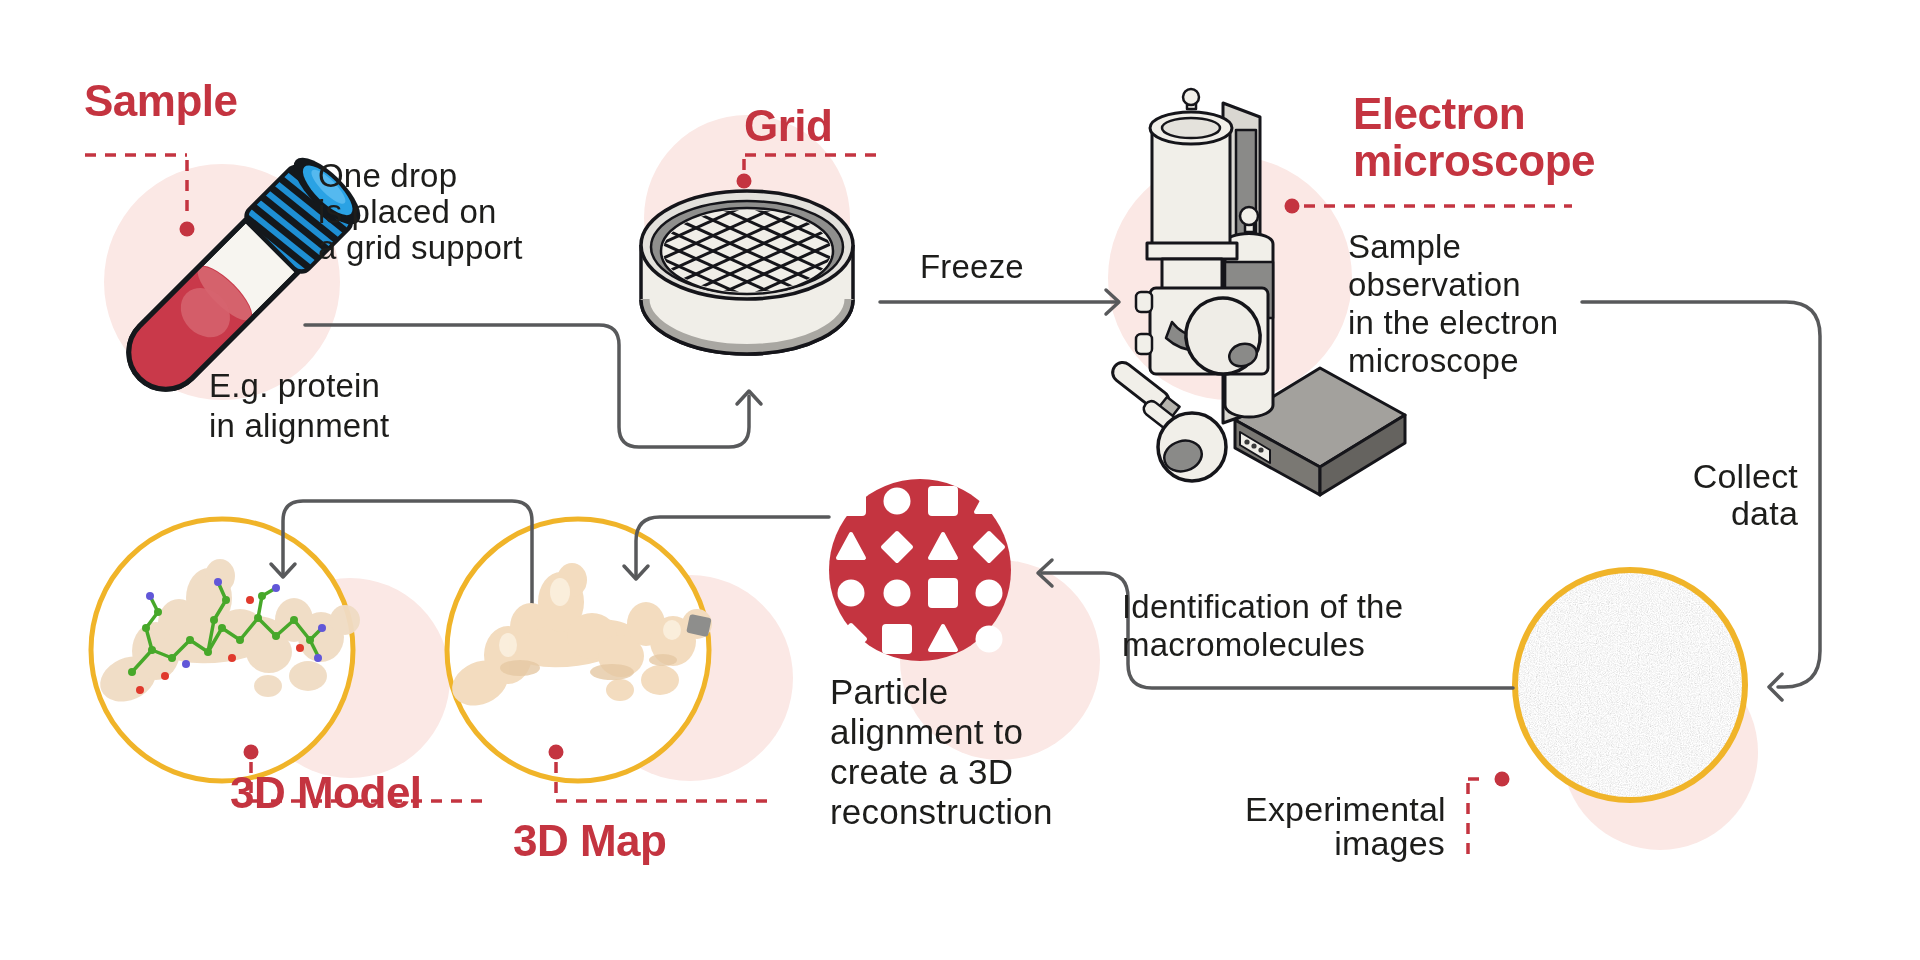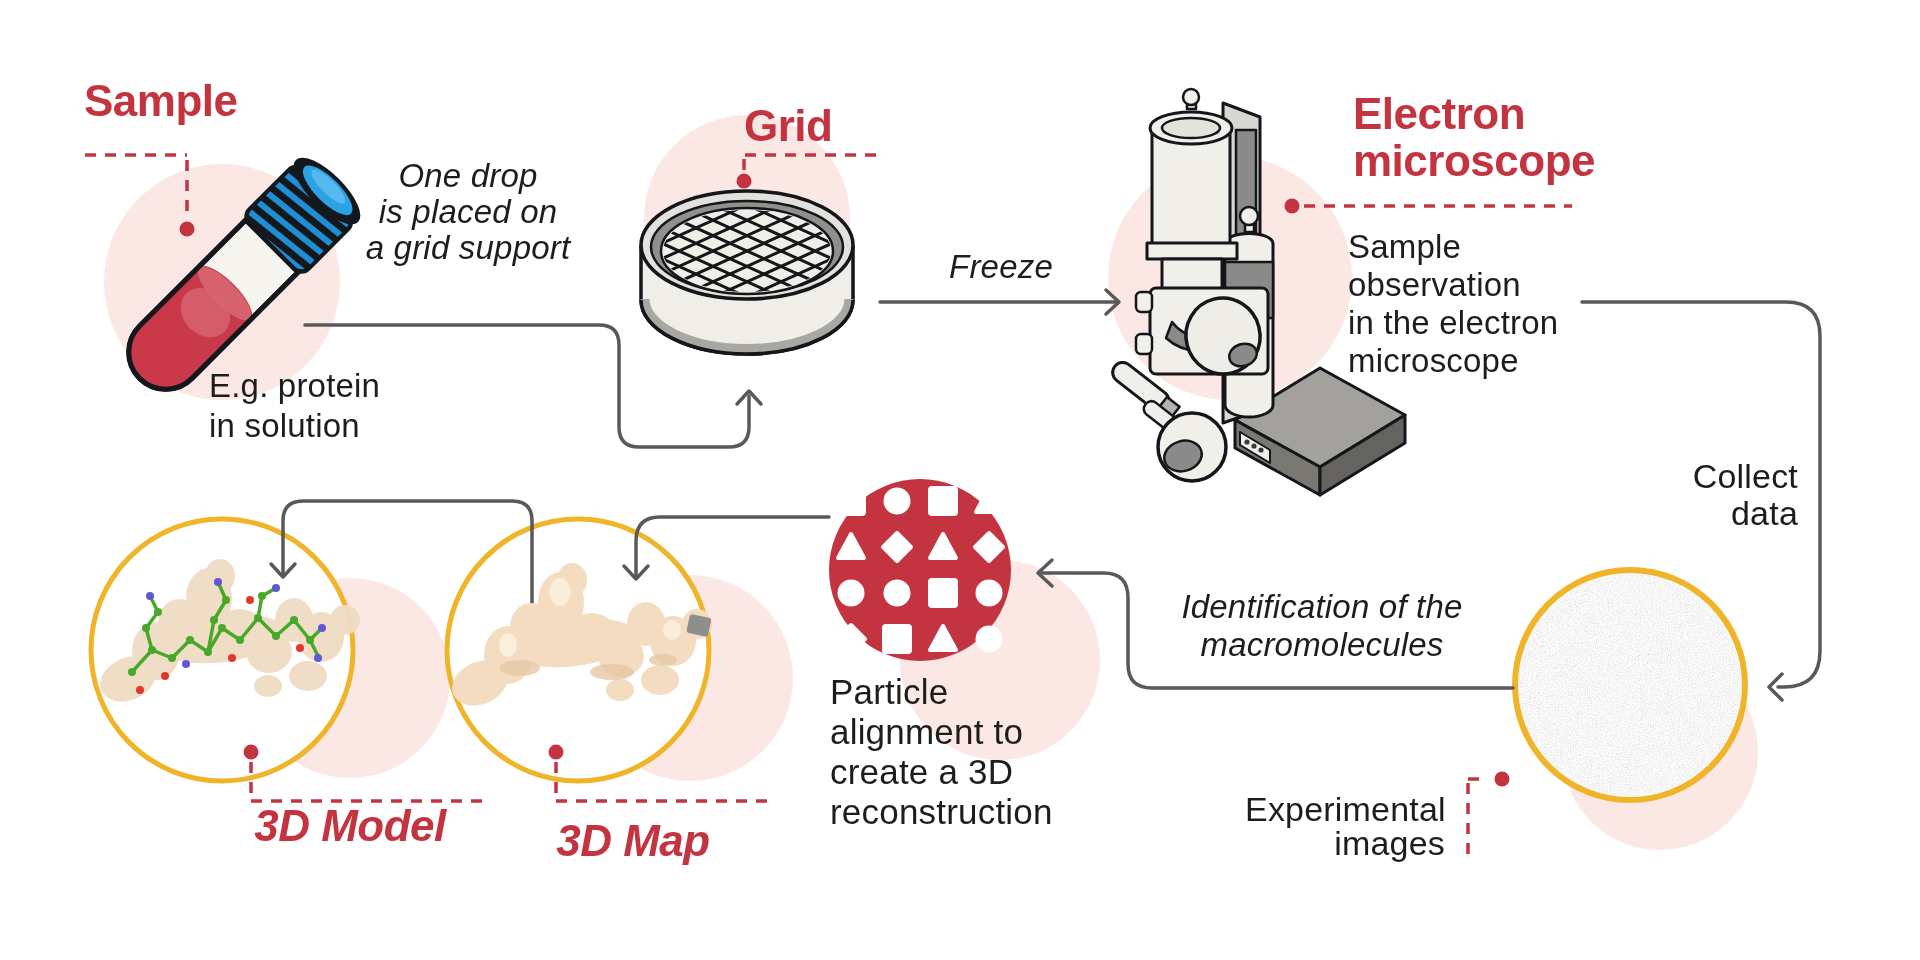--- a/index.html
+++ b/index.html
@@ -2,35 +2,35 @@
 <html><head>
 <meta charset="utf-8">
 <style>
   html,body{margin:0;padding:0;background:#ffffff;}
   .canvas{position:relative;width:1898px;height:960px;background:#fff;overflow:hidden;
           font-family:"Liberation Sans",sans-serif;}
   .art{position:absolute;left:0;top:0;width:1920px;height:960px;}
   .t{position:absolute;white-space:pre-line;color:#1d1d1b;}
   .cap{font-size:33px;line-height:38px;font-weight:400;letter-spacing:.2px;}
   .red-title{font-weight:bold;color:#c43440;letter-spacing:-.5px;}
-  .ctr{text-align:center;font-style:italic;}
+  .ctr{text-align:left;}
   .rgt{text-align:right;}
   #sample-title{left:84px;top:78px;font-size:44px;line-height:46px;}
   #sample-caption{left:209px;top:366px;line-height:40px;}
   #drop-caption{left:318px;top:158px;width:300px;line-height:36px;}
   #grid-title{left:744px;top:84px;font-size:44px;line-height:46px;margin-top:19px;}
   #freeze-caption{left:920px;top:248px;width:162px;}
   #em-title{left:1353px;top:90px;font-size:44px;line-height:47px;}
   #em-caption{left:1348px;top:228px;}
   #collect-caption{left:1638px;top:448px;width:160px;font-size:34px;line-height:37px;margin-top:10px;}
   #ident-caption{left:1122px;top:588px;width:400px;}
   #particle-caption{left:830px;top:672px;font-size:35px;line-height:40px;}
   #experimental-caption{left:1245px;top:792px;width:200px;font-size:34px;line-height:34px;}
   #proj-title{left:1486px;top:816px;font-size:46px;line-height:50px;letter-spacing:-1px;}
-  #model-title{left:230px;top:803px;width:240px;font-size:44px;line-height:46px;}
+  #model-title{left:230px;top:770px;width:240px;font-size:44px;line-height:46px;}
   #map-title{left:513px;top:818px;width:240px;font-size:44px;line-height:46px;}
 </style>
 </head>
 <body>
 
 <div class="canvas">
 
 <svg class="art" viewBox="0 0 1920 960">
   <defs>
     <filter id="grain" x="-5%" y="-5%" width="110%" height="110%">
@@ -327,21 +327,21 @@
     <ellipse cx="1223" cy="336" rx="37" ry="38" transform="rotate(-14 1223 336)" fill="#efede7" stroke-width="3.5"></ellipse>
     <ellipse cx="1243" cy="355" rx="14" ry="11" transform="rotate(-18 1243 355)" fill="#8a8a88" stroke-width="2.5"></ellipse>
 
     <circle cx="1192" cy="447" r="34" fill="#f1efe9" stroke-width="3.5"></circle>
     <ellipse cx="1183" cy="456" rx="19" ry="15" transform="rotate(-16 1183 456)" fill="#8a8a88" stroke-width="2.5"></ellipse>
   </g>
 </svg>
 
 <div id="sample-title" class="t red-title">Sample</div>
 <div id="sample-caption" class="t cap">E.g. protein
-in solution</div>
+in alignment</div>
 <div id="drop-caption" class="t cap ctr">One drop
 is placed on
 a grid support</div>
 <div id="grid-title" class="t red-title">Grid</div>
 <div id="freeze-caption" class="t cap ctr">Freeze</div>
 <div id="em-title" class="t red-title">Electron
 microscope</div>
 <div id="em-caption" class="t cap">Sample
 observation
 in the electron

